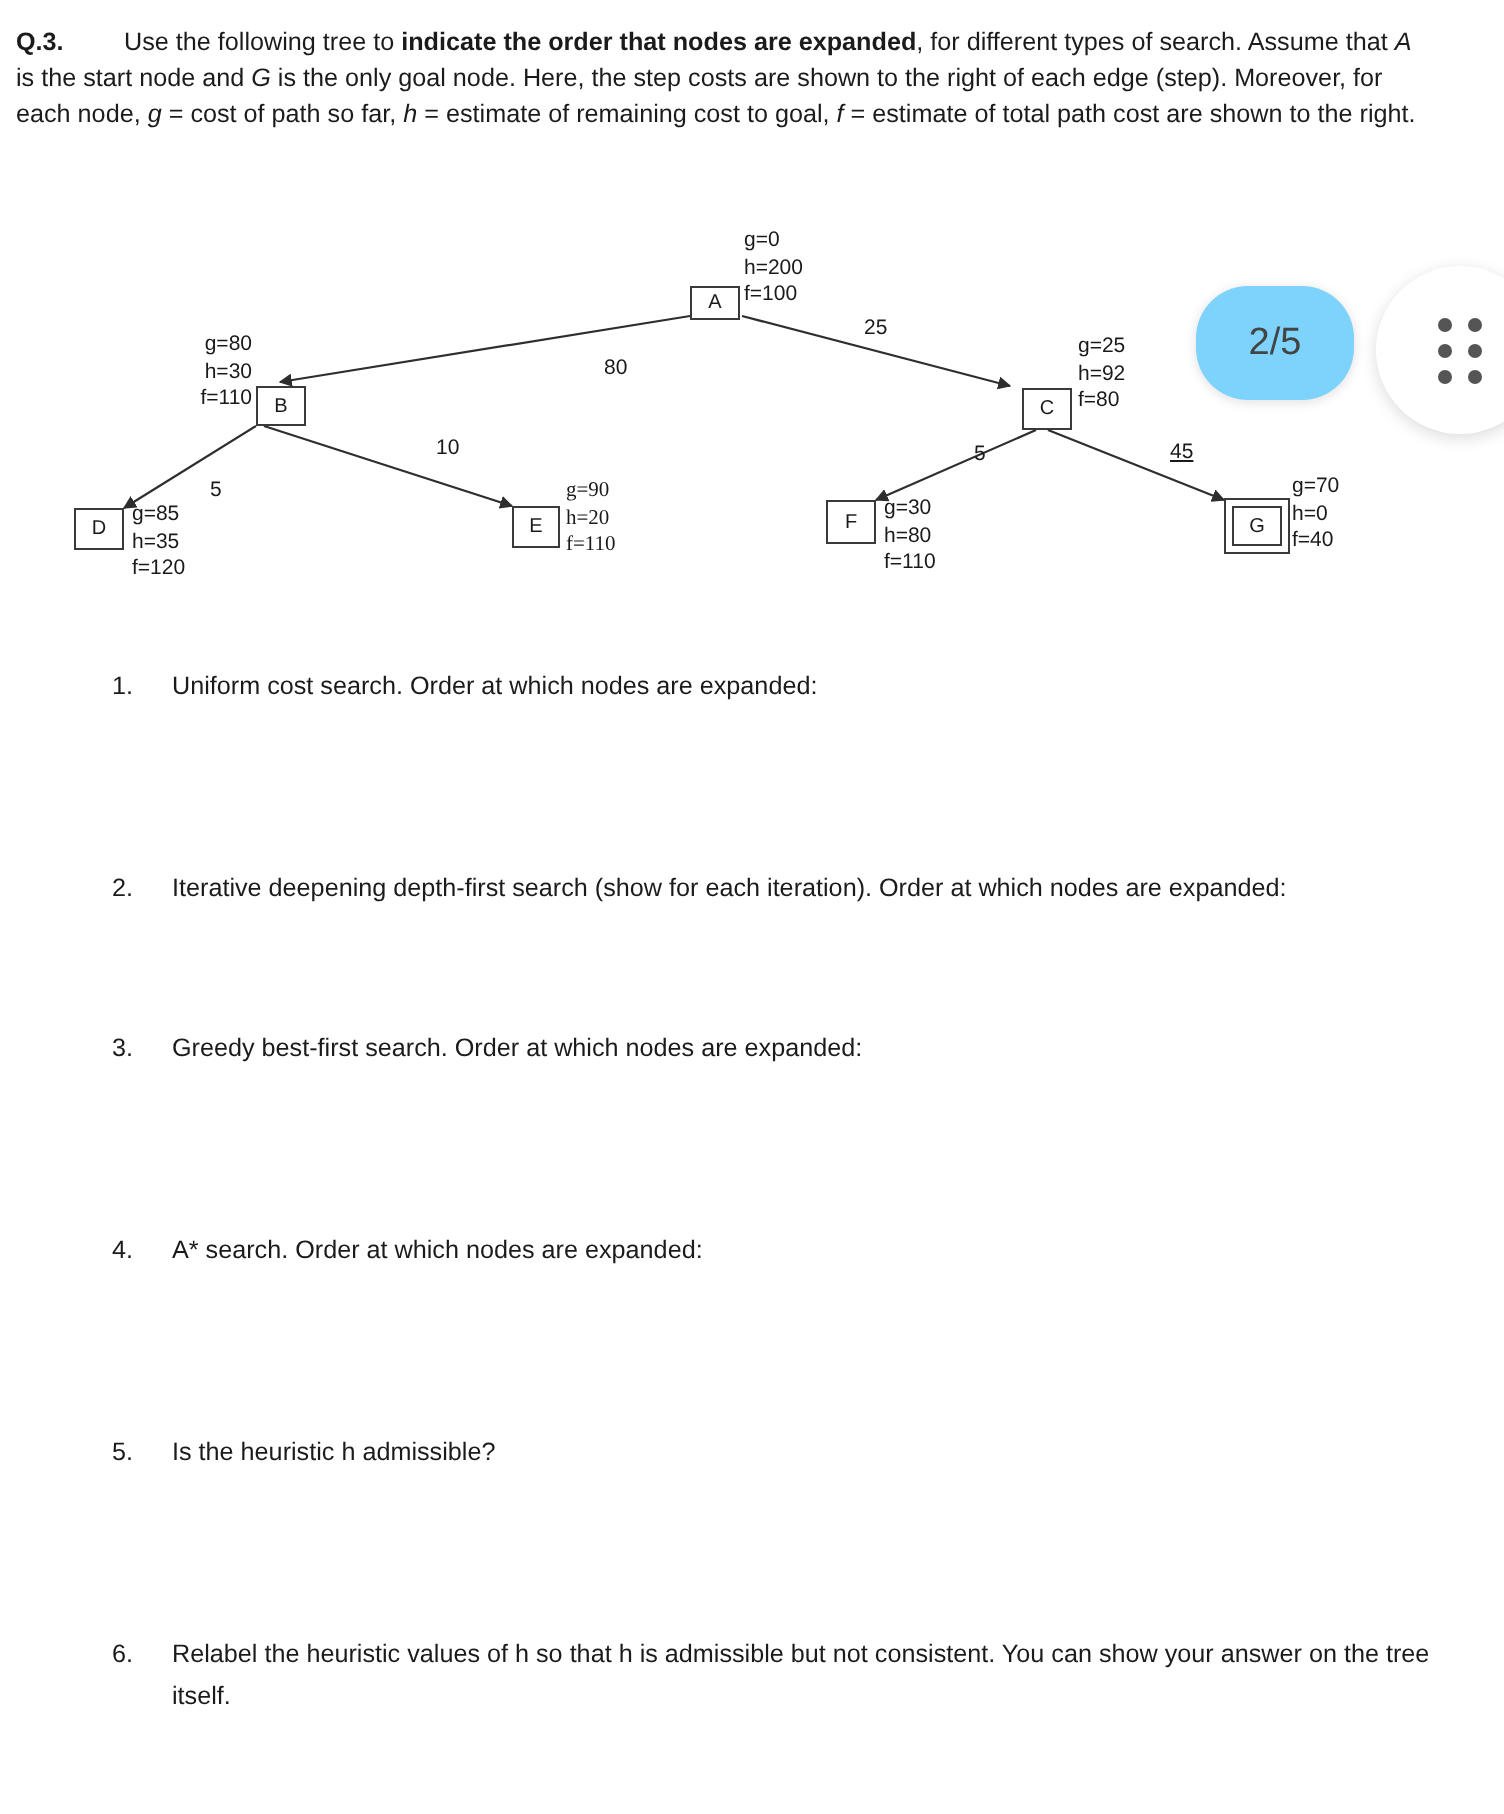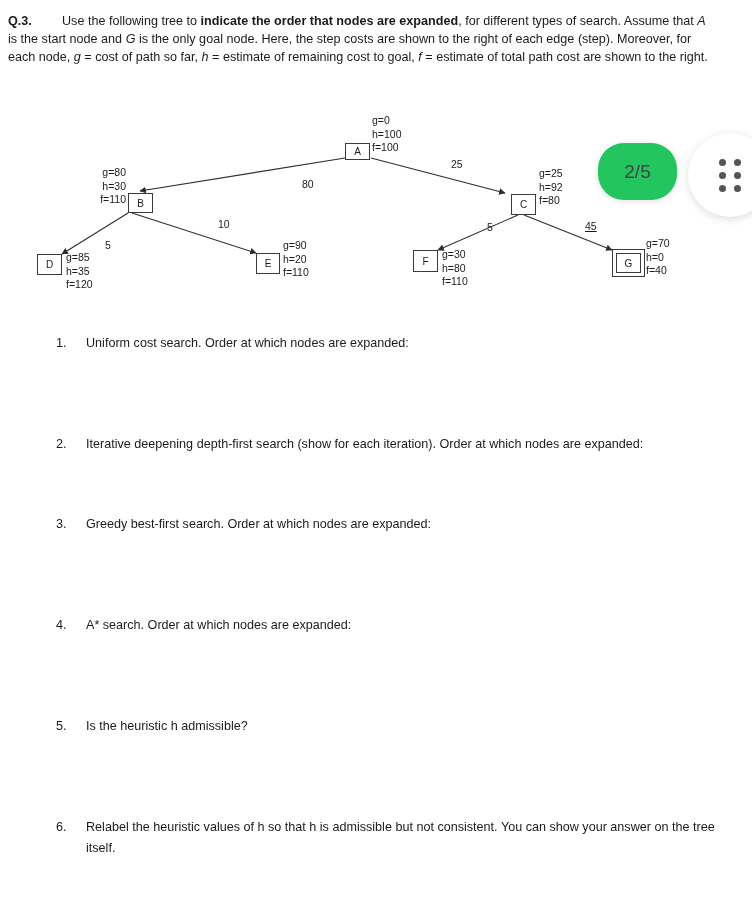--- a/index.html
+++ b/index.html
@@ -88,21 +88,21 @@
   }
 
   
   #page-indicator {
     position: absolute;
     left: 598px;
     top: 143px;
     width: 79px;
     height: 57px;
     border-radius: 26px;
-    background: #22c55e;
+    background: #7dd3fc;
     box-shadow: 0 1px 6px rgba(0,0,0,0.13);
     display: flex;
     align-items: center;
     justify-content: center;
     font-size: 19px;
     color: #444444;
   }
   #grid-menu-button {
     position: absolute;
     left: 688px;
@@ -182,21 +182,21 @@
     <line x1="518" y1="107" x2="438" y2="142" stroke="#2e2e2e" stroke-width="1.1" marker-end="url(#arrow)"></line>
 
     <line x1="524" y1="107" x2="612" y2="142" stroke="#2e2e2e" stroke-width="1.1" marker-end="url(#arrow)"></line>
   </svg>
 
   <div class="node-box" style="left:345px; top:35px; width:25px; height:17px;">
     <span>A</span>
   </div>
   <div class="ghf" style="left:372px; top:6px;">
     <div>g=0</div>
-    <div>h=100</div>
+    <div>h=200</div>
     <div>f=100</div>
   </div>
 
   <div class="node-box" style="left:128px; top:85px; width:25px; height:20px;">
     <span>B</span>
   </div>
   <div class="ghf right-al" style="left:58px; top:58px; width:68px;">
     <div>g=80</div>
     <div>h=30</div>
     <div>f=110</div>
@@ -216,21 +216,21 @@
   </div>
   <div class="ghf" style="left:66px; top:143px;">
     <div>g=85</div>
     <div>h=35</div>
     <div>f=120</div>
   </div>
 
   <div class="node-box" style="left:256px; top:145px; width:24px; height:21px;">
     <span>E</span>
   </div>
-  <div class="ghf" style="left:283px; top:131px;">
+  <div class="ghf" style="left:283px; top:131px;font-family:Liberation Serif, serif;">
     <div>g=90</div>
     <div>h=20</div>
     <div>f=110</div>
   </div>
 
   <div class="node-box" style="left:413px; top:142px; width:25px; height:22px;">
     <span>F</span>
   </div>
   <div class="ghf" style="left:442px; top:140px;">
     <div>g=30</div>
@@ -243,21 +243,21 @@
       <span>G</span>
     </span>
   </div>
   <div class="ghf" style="left:646px; top:129px;">
     <div>g=70</div>
     <div>h=0</div>
     <div>f=40</div>
   </div>
 
   <div class="edge-label" style="left:278px; top:70px;margin-left:24px;">80</div>
-  <div class="edge-label" style="left:432px; top:50px;margin-left:19px;">25</div>
+  <div class="edge-label" style="left:432px; top:50px;">25</div>
   <div class="edge-label" style="left:105px; top:131px;">5</div>
   <div class="edge-label" style="left:218px; top:110px;">10</div>
   <div class="edge-label" style="left:487px; top:113px;">5</div>
   <div class="edge-label" style="left:585px; top:112px;text-decoration:underline;">45</div>
 </div>
 
 <div id="page-indicator">
   <span>2/5</span>
 </div>
 

